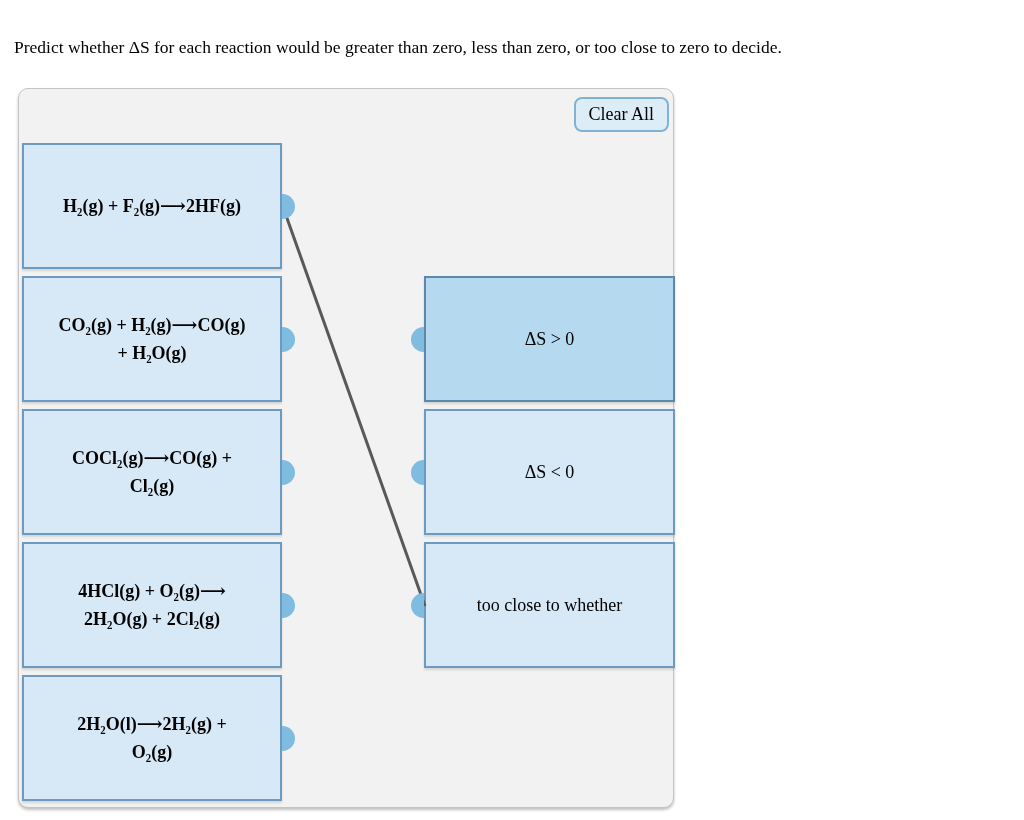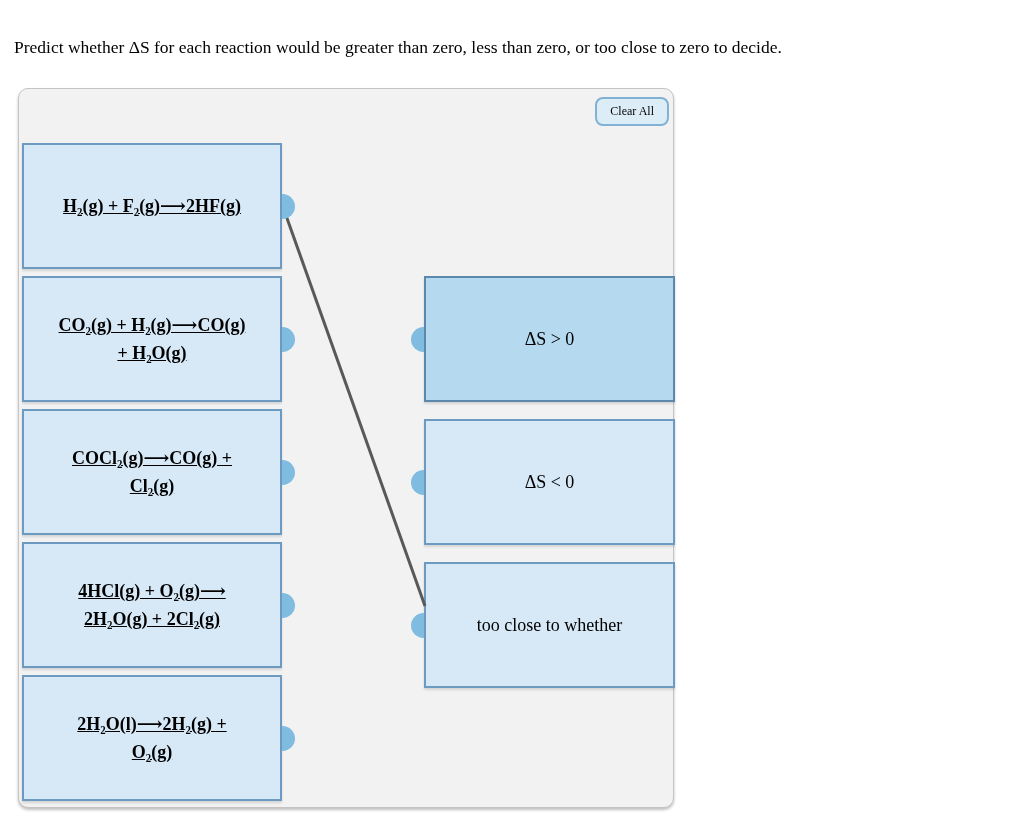--- a/index.html
+++ b/index.html
@@ -31,45 +31,44 @@
     border: 1px solid #c4c4c4;
     border-radius: 10px;
     box-shadow: 0 2px 3px rgba(0,0,0,0.25);
     box-sizing: border-box;
   }
   .clear-all {
     position: absolute;
     top: 8px;
     right: 4px;
     padding: 5px 13px;
-    font-size: 12px;
+    font-size: 18px;
     font-family: inherit;
     background: #ddedf8;
     border: 2px solid #82b2d3;
     border-radius: 8px;
     color: #000;
     cursor: pointer;
     z-index: 3;
   }
   .reactions-col {
     position: absolute;
     left: 3px;
     top: 54px;
     display: flex;
     flex-direction: column;
     gap: 7px;
-    text-decoration: underline;
   }
   .answers-col {
     position: absolute;
     left: 405px;
     top: 187px;
     display: flex;
     flex-direction: column;
-    gap: 17px;
+    gap: 7px;
   }
   .card {
     position: relative;
     box-sizing: border-box;
     background: #d7e9f7;
     border: 2px solid #6c9ac0;
     box-shadow: 0 2px 2px rgba(0,0,0,0.12);
     display: flex;
     align-items: center;
     justify-content: center;

